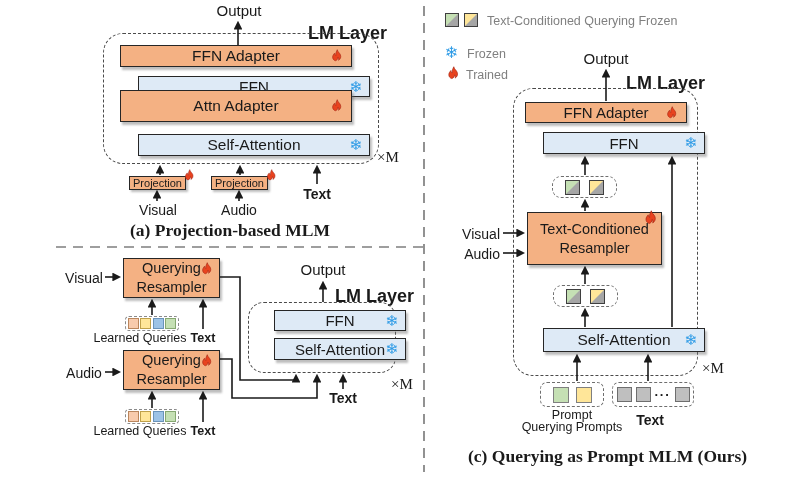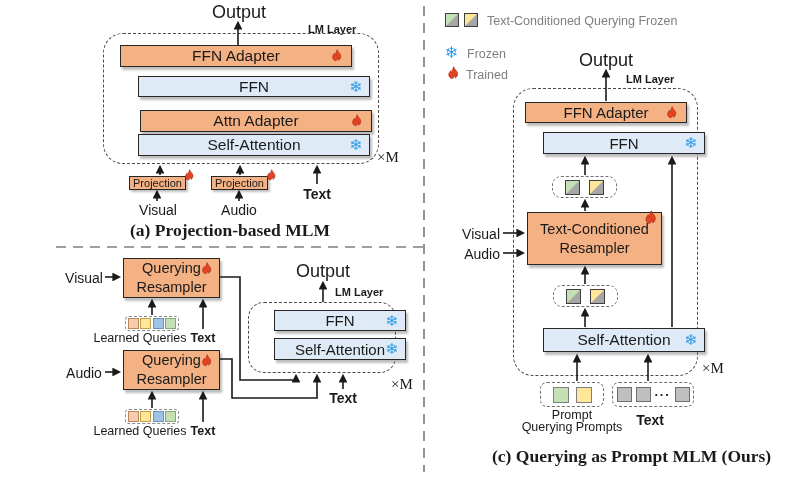--- a/index.html
+++ b/index.html
@@ -3,22 +3,22 @@
 <meta charset="utf-8">
 <style>
   html,body{margin:0;padding:0;background:#fff;}
   #fig{position:relative;width:800px;height:479px;background:#fff;overflow:hidden;
        font-family:"Liberation Sans",sans-serif;color:#1a1a1a;}
   .abs{position:absolute;}
   .lbl{position:absolute;font-size:14px;line-height:1.15;text-align:center;white-space:nowrap;}
   .lbl.sm{font-size:12.5px;}
   .lbl.bold{font-weight:bold;}
   .lbl.gray{color:#808080;}
-  .lbl.out{font-size:18px;}
-  .lmlab{position:absolute;font-weight:bold;font-size:11px;white-space:nowrap;}
+  .lbl.out{font-size:15px;}
+  .lmlab{position:absolute;font-weight:bold;font-size:18px;white-space:nowrap;}
   .xm{position:absolute;font-family:"Liberation Serif",serif;font-size:15px;white-space:nowrap;}
   .capt{position:absolute;font-family:"Liberation Serif",serif;font-weight:bold;font-size:17.5px;
         text-align:left;white-space:nowrap;}
   .dash{position:absolute;border:1.6px dashed #4a4a4a;border-radius:20px;box-sizing:border-box;}
   .bar{position:absolute;box-sizing:border-box;border:1.3px solid #262626;
        display:flex;align-items:center;justify-content:center;
        box-shadow:2px 2.5px 2px rgba(110,110,110,0.45);}
   .bar.orange{background:#F4B183;}
   .bar.blue{background:#DEEAF6;margin-left:18px;}
   .bar .bar-label{font-size:15.5px;}
@@ -66,21 +66,21 @@
     <span class="icon-right fire">
         <svg width="14" height="14" viewBox="0 0 16 16">
           <path d="M8.3 0.8 C8.7 3.2 11 4.4 11.9 6.6 C12.9 9 12 11.7 9.7 12.9 C10.2 11.7 10 10.4 9.2 9.4 C9.2 11.4 8 12.9 6.2 13.4 C4.2 12.9 2.9 11.2 3 9.1 C3.1 7.3 4.2 6.1 5.2 4.8 C5.2 6 5.7 6.9 6.6 7.5 C6.2 5.1 7.3 2.9 8.3 0.8 Z" fill="#E8431F" stroke="#A32413" stroke-width="0.7"></path>
         </svg>
       </span>
   </div>
   <div class="bar blue" style="left:120px;top:76px;width:232px;height:21px;">
     <span class="bar-label">FFN</span>
     <span class="icon-right flake">❄</span>
   </div>
-  <div class="bar orange" style="left:120px;top:110px;width:232px;height:22px;margin-left:20px;">
+  <div class="bar orange" style="left:120px;top:90px;width:232px;height:32px;">
     <span class="bar-label">Attn Adapter</span>
     <span class="icon-right fire">
         <svg width="14" height="14" viewBox="0 0 16 16">
           <path d="M8.3 0.8 C8.7 3.2 11 4.4 11.9 6.6 C12.9 9 12 11.7 9.7 12.9 C10.2 11.7 10 10.4 9.2 9.4 C9.2 11.4 8 12.9 6.2 13.4 C4.2 12.9 2.9 11.2 3 9.1 C3.1 7.3 4.2 6.1 5.2 4.8 C5.2 6 5.7 6.9 6.6 7.5 C6.2 5.1 7.3 2.9 8.3 0.8 Z" fill="#E8431F" stroke="#A32413" stroke-width="0.7"></path>
         </svg>
       </span>
   </div>
   <div class="bar blue" style="left:120px;top:134px;width:232px;height:22px;">
     <span class="bar-label">Self-Attention</span>
     <span class="icon-right flake">❄</span>
@@ -224,21 +224,21 @@
   <div class="lbl sm" style="left:520px;top:408px;width:104px;">Prompt</div>
   <div class="lbl sm" style="left:520px;top:420px;width:104px;">Querying Prompts</div>
 
   <div class="bbox" style="left:612px;top:382px;width:82px;height:25px;gap:4px;">
     <span class="sq gray" style="width:15px;height:15px;"></span>
     <span class="sq gray" style="width:15px;height:15px;"></span>
     <span class="dots">···</span>
     <span class="sq gray" style="width:15px;height:15px;"></span>
   </div>
   <div class="lbl bold" style="left:628px;top:412px;width:44px;">Text</div>
-  <div class="capt" style="left:468px;top:446px;width:280px;margin-left:24px;">(c) Querying as Prompt MLM (Ours)</div>
+  <div class="capt" style="left:468px;top:446px;width:280px;">(c) Querying as Prompt MLM (Ours)</div>
 
   <svg id="wires" width="800" height="479" viewBox="0 0 800 479">
     <defs>
       <marker id="ah" viewBox="0 0 10 10" refX="7.5" refY="5" markerWidth="5.5" markerHeight="5.5" orient="auto-start-reverse">
         <path d="M0 0 L10 5 L0 10 z" fill="#1a1a1a"></path>
       </marker>
     </defs>
     <g stroke="#1a1a1a" stroke-width="1.6" fill="none">
 
       <path d="M238 45 V23" marker-end="url(#ah)"></path>

